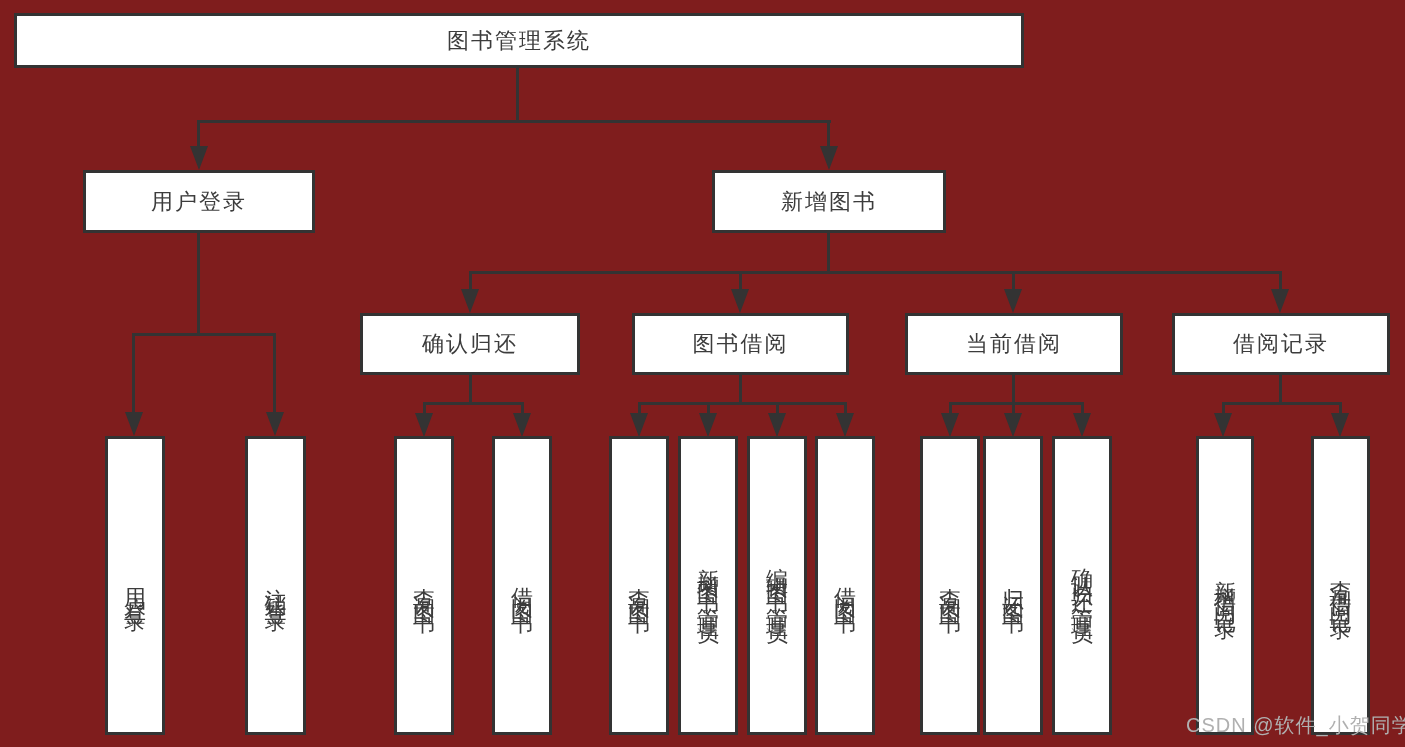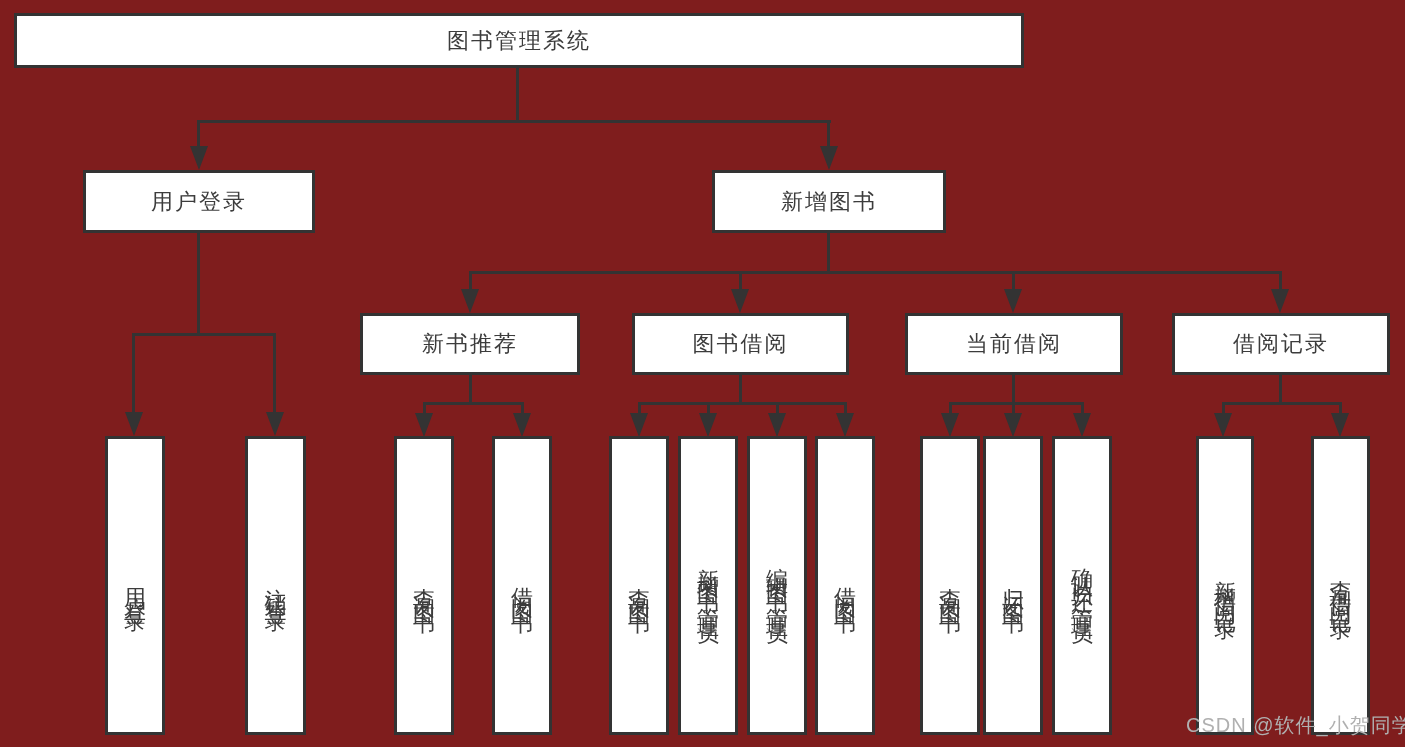--- a/index.html
+++ b/index.html
@@ -87,21 +87,21 @@
   <div class="h" style="left:469px; top:271px; width:813px;"></div>
   <div class="v" style="left:469px; top:271px; height:20px;"></div>
   <div class="ah" style="left:461px; top:289px;"></div>
   <div class="v" style="left:739px; top:271px; height:20px;"></div>
   <div class="ah" style="left:731px; top:289px;"></div>
   <div class="v" style="left:1012px; top:271px; height:20px;"></div>
   <div class="ah" style="left:1004px; top:289px;"></div>
   <div class="v" style="left:1279px; top:271px; height:20px;"></div>
   <div class="ah" style="left:1271px; top:289px;"></div>
 
-  <div class="box" style="left:360px; top:313px; width:220px; height:62px;">新书推荐</div>
+  <div class="box" style="left:360px; top:313px; width:220px; height:62px;">确认归还</div>
   <div class="box" style="left:632px; top:313px; width:217px; height:62px;">图书借阅</div>
   <div class="box" style="left:905px; top:313px; width:218px; height:62px;">当前借阅</div>
   <div class="box" style="left:1172px; top:313px; width:218px; height:62px;">借阅记录</div>
 
   <div class="v" style="left:469px; top:374px; height:31px;"></div>
   <div class="h" style="left:423px; top:402px; width:100px;"></div>
   <div class="v" style="left:423px; top:402px; height:12px;"></div>
   <div class="ah" style="left:415px; top:413px;"></div>
   <div class="v" style="left:521px; top:402px; height:12px;"></div>
   <div class="ah" style="left:513px; top:413px;"></div>

